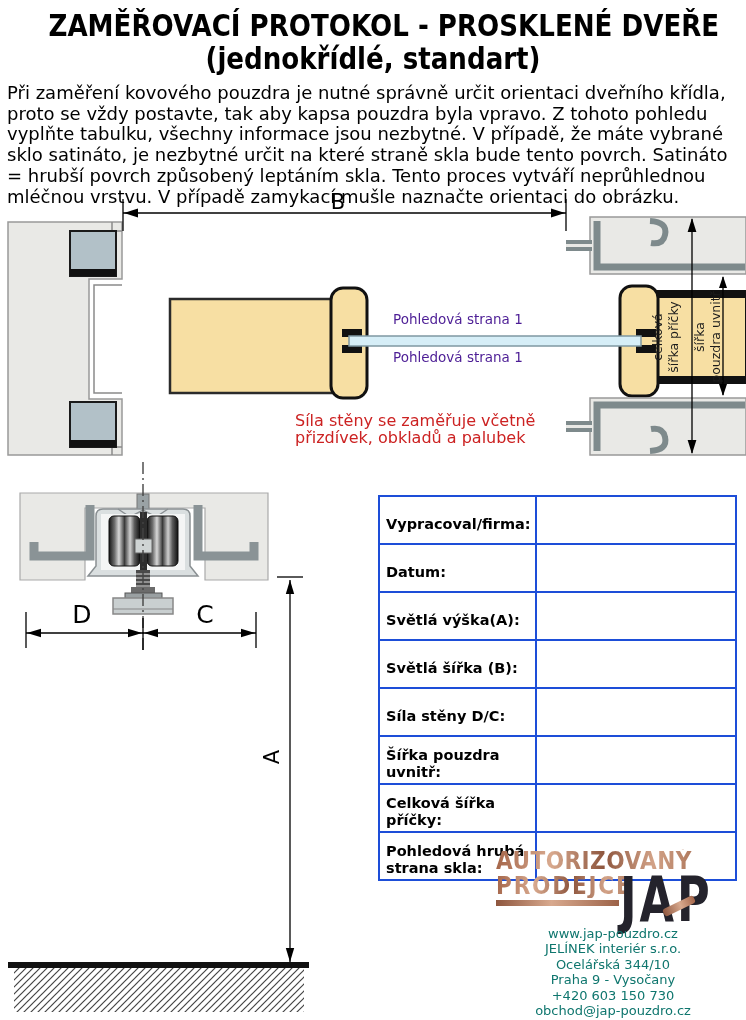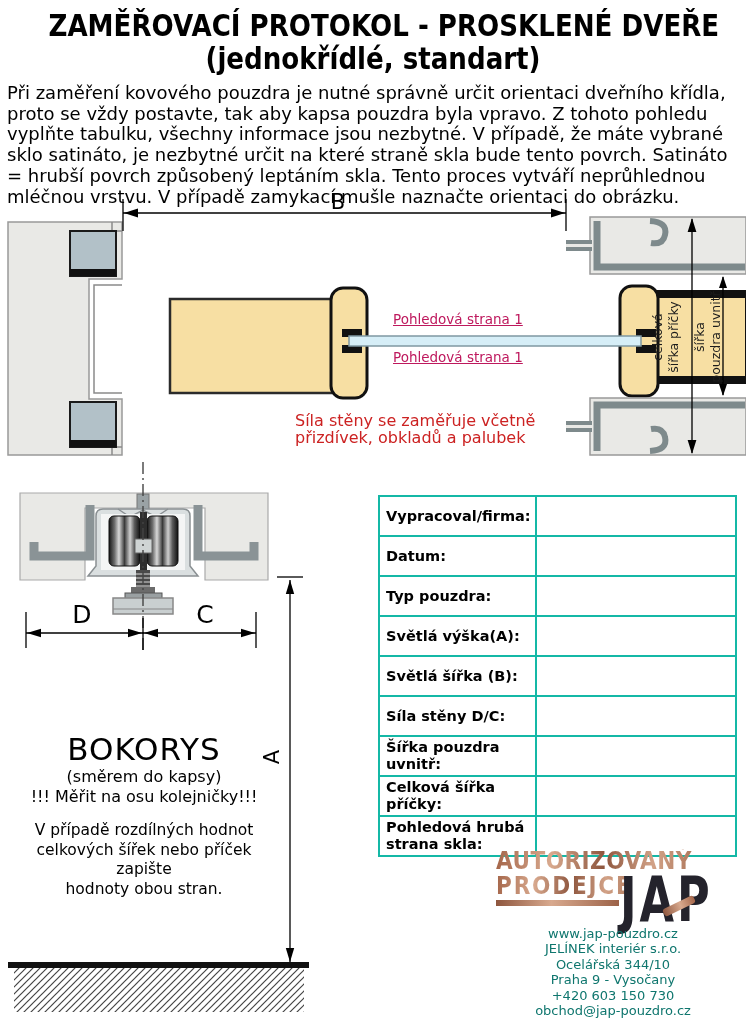--- a/index.html
+++ b/index.html
@@ -4,31 +4,31 @@
 <style>
   html,body{margin:0;padding:0;background:#fff;}
   #page{position:relative;width:746px;height:1020px;background:#fff;overflow:hidden;
         font-family:"DejaVu Sans","Liberation Sans",sans-serif;color:#000;}
   .abs{position:absolute;}
   #title1,#title2{width:746px;text-align:center;font-weight:bold;font-size:30px;
         transform:scaleX(.87);transform-origin:50% 50%;white-space:nowrap;}
   #intro{left:7px;top:83px;width:738px;font-size:18px;line-height:20.7px;}
   .dimlabel{font-size:21px;color:#000;text-align:center;}
   .dimlabelBig{font-size:25px;color:#000;text-align:center;}
-  .sidelabel{font-size:13.5px;color:#be185d;text-decoration:underline;}
+  .sidelabel{font-size:13.5px;color:#4c1d95;}
   #warning{left:295px;top:413px;font-size:16px;line-height:16.5px;color:#CC2222;white-space:pre-line;}
   .vlabel{width:120px;height:34px;transform:rotate(-90deg);text-align:center;
           font-size:12.5px;line-height:16px;color:#1c1c1c;white-space:pre-line;}
   #bok{left:14px;top:731px;width:260px;text-align:center;}
   #bok-title{font-size:31px;letter-spacing:1px;}
   #bok-sub1,#bok-sub2{font-size:16px;line-height:20px;}
   #bok-note{margin-top:14px;font-size:15.5px;line-height:19.5px;white-space:pre-line;}
   #alabel{width:30px;height:24px;transform:rotate(-90deg);font-size:21px;text-align:center;}
   table#form{position:absolute;left:378px;top:495px;border-collapse:collapse;}
-  #form td{border:2px solid #14b8a6;height:38px;padding:0 4px 0 6px;vertical-align:middle;}
+  #form td{border:2px solid #1d4ed8;height:38px;padding:8px 4px 0 6px;vertical-align:middle;}
   #form td.lab{width:145px;font-weight:bold;font-size:14.5px;line-height:17px;}
   #form td.val{width:188px;}
   .copper{font-weight:bold;font-size:24px;line-height:24px;letter-spacing:.5px;
           transform:scaleX(.9);transform-origin:0 0;white-space:nowrap;
           background:linear-gradient(92deg,#a5664a 0%,#d8a98e 28%,#8e563e 55%,#d4a astray 0%);
           background:linear-gradient(92deg,#a5664a 0%,#d8a98e 28%,#8e563e 55%,#d2a287 80%,#b07a5e 100%);
           -webkit-background-clip:text;background-clip:text;color:transparent;}
   #copper-bar{left:496px;top:900px;width:123px;height:6px;
           background:linear-gradient(92deg,#8e563e,#d8a98e 45%,#9c6248);}
   #brand{left:620px;top:869px;font-weight:bold;font-size:62px;line-height:62px;
@@ -203,41 +203,29 @@
 
   <div class="abs vlabel" style="left:607px;top:320px;">celková
 šířka příčky</div>
   <div class="abs vlabel" style="left:649px;top:320px;">šířka
 pouzdra uvnitř</div>
 
   <div class="abs dimlabelBig" style="left:62px;top:600px;width:40px;">D</div>
   <div class="abs dimlabelBig" style="left:185px;top:600px;width:40px;">C</div>
   <div id="alabel" class="abs" style="left:257px;top:745px;">A</div>
 
-  <div id="bok" class="abs">
-    <div id="bok-title">BOKORYS</div>
-    <div id="bok-sub1">(směrem do kapsy)</div>
-    <div id="bok-sub2">!!! Měřit na osu kolejničky!!!</div>
-    <div id="bok-note">V případě rozdílných hodnot
-celkových šířek nebo příček zapište
-hodnoty obou stran.</div>
-  </div>
 
   <table id="form">
     <tbody>
         <tr>
           <td class="lab">Vypracoval/firma:</td>
           <td class="val"></td>
         </tr>
     <tr>
           <td class="lab">Datum:</td>
-          <td class="val"></td>
-        </tr>
-    <tr>
-          <td class="lab">Typ pouzdra:</td>
           <td class="val"></td>
         </tr>
     <tr>
           <td class="lab">Světlá výška(A):</td>
           <td class="val"></td>
         </tr>
     <tr>
           <td class="lab">Světlá šířka (B):</td>
           <td class="val"></td>
         </tr>

